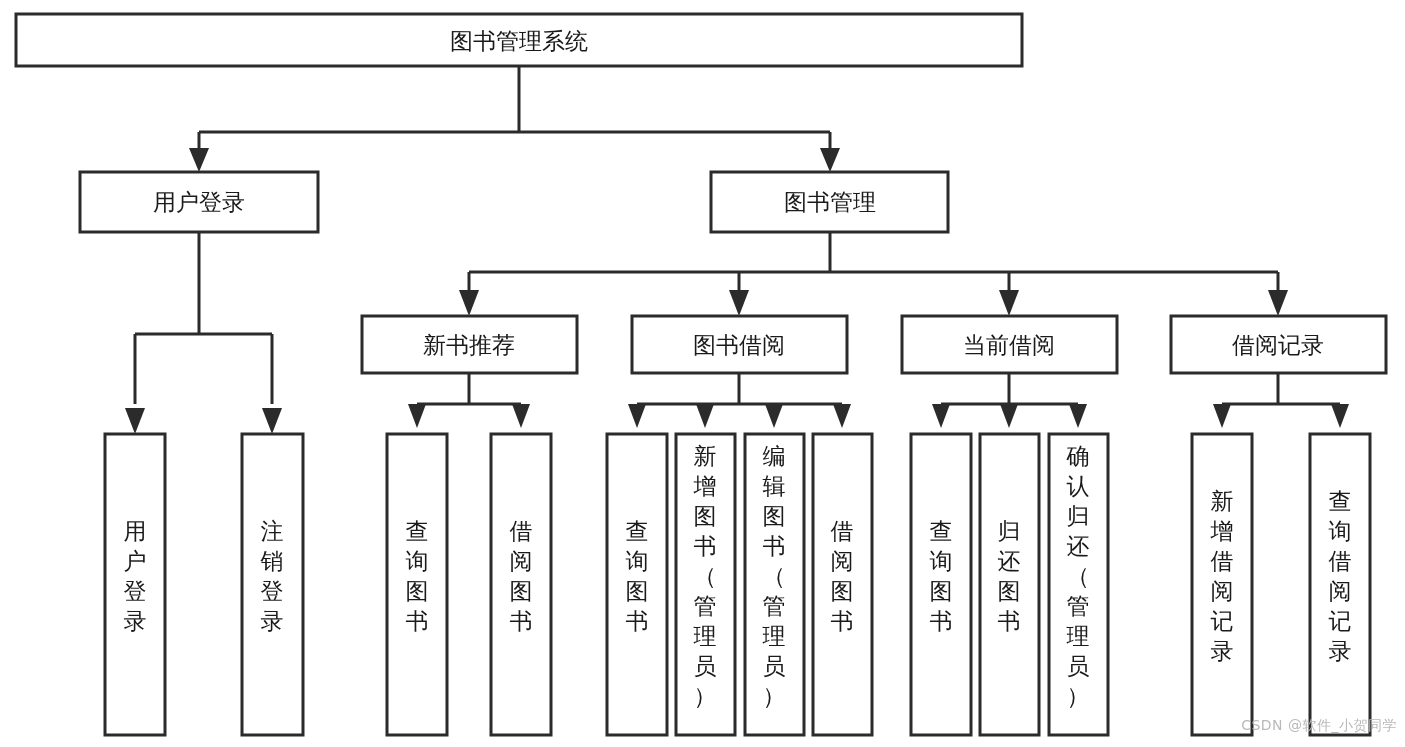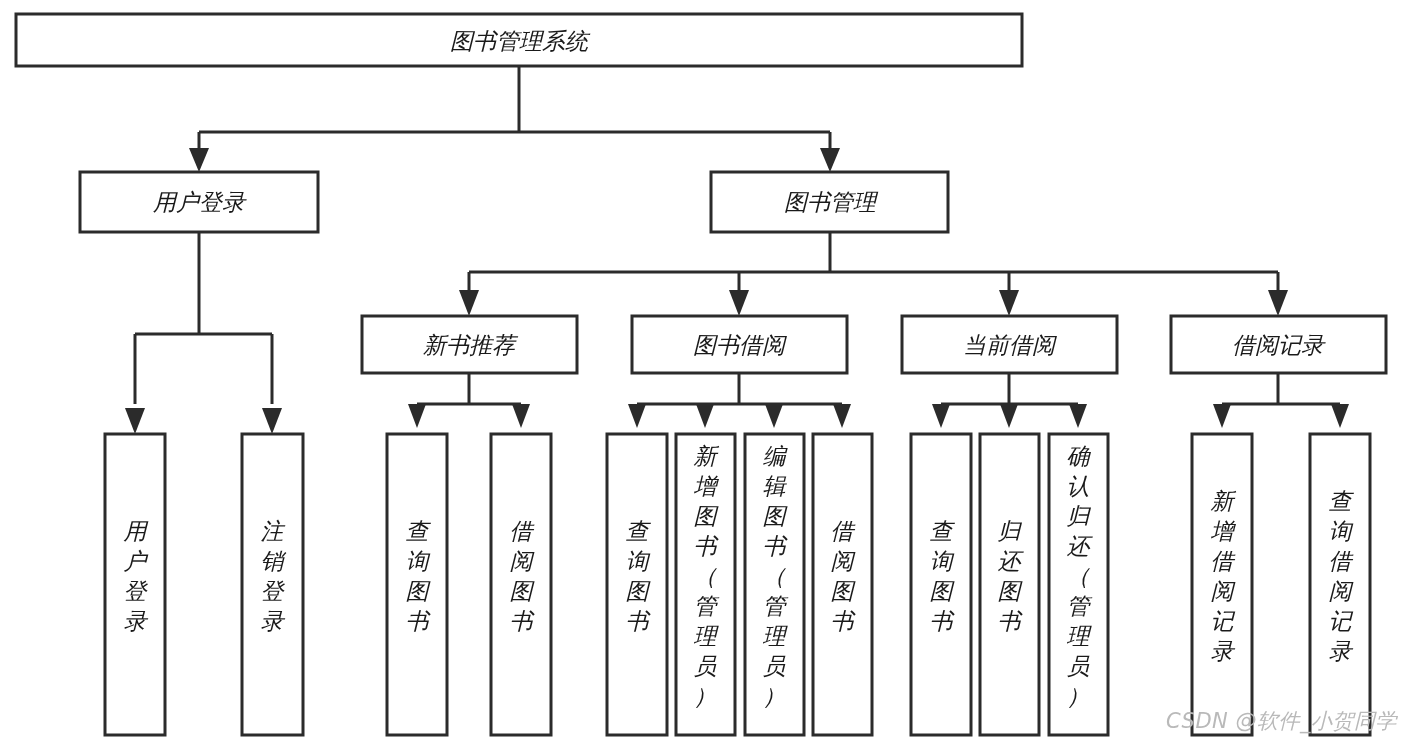--- a/index.html
+++ b/index.html
@@ -9,21 +9,20 @@
   }
   body {
     font-family: "DejaVu Sans", "Liberation Sans", sans-serif;
   }
   #canvas {
     position: relative;
     width: 1405px;
     height: 741px;
     background: #ffffff;
     overflow: hidden;
-    font-style: italic;
   }
   svg.diagram {
     position: absolute;
     top: 0;
     left: 0;
     width: 1405px;
     height: 747px;
   }
   .node-rect {
     fill: #ffffff;
@@ -50,21 +49,21 @@
   }
   .arrow-head {
     fill: #2b2b2b;
     stroke: none;
   }
   .watermark-text {
     position: absolute;
     right: 8px;
     bottom: 6px;
     font-family: "DejaVu Sans", "Liberation Sans", sans-serif;
-    font-size: 21px;
+    font-size: 14px;
     color: #b9b9b9;
     white-space: nowrap;
     letter-spacing: 0.5px;
   }
 </style>
 </head>
 <body>
 
 <div id="canvas">
 

